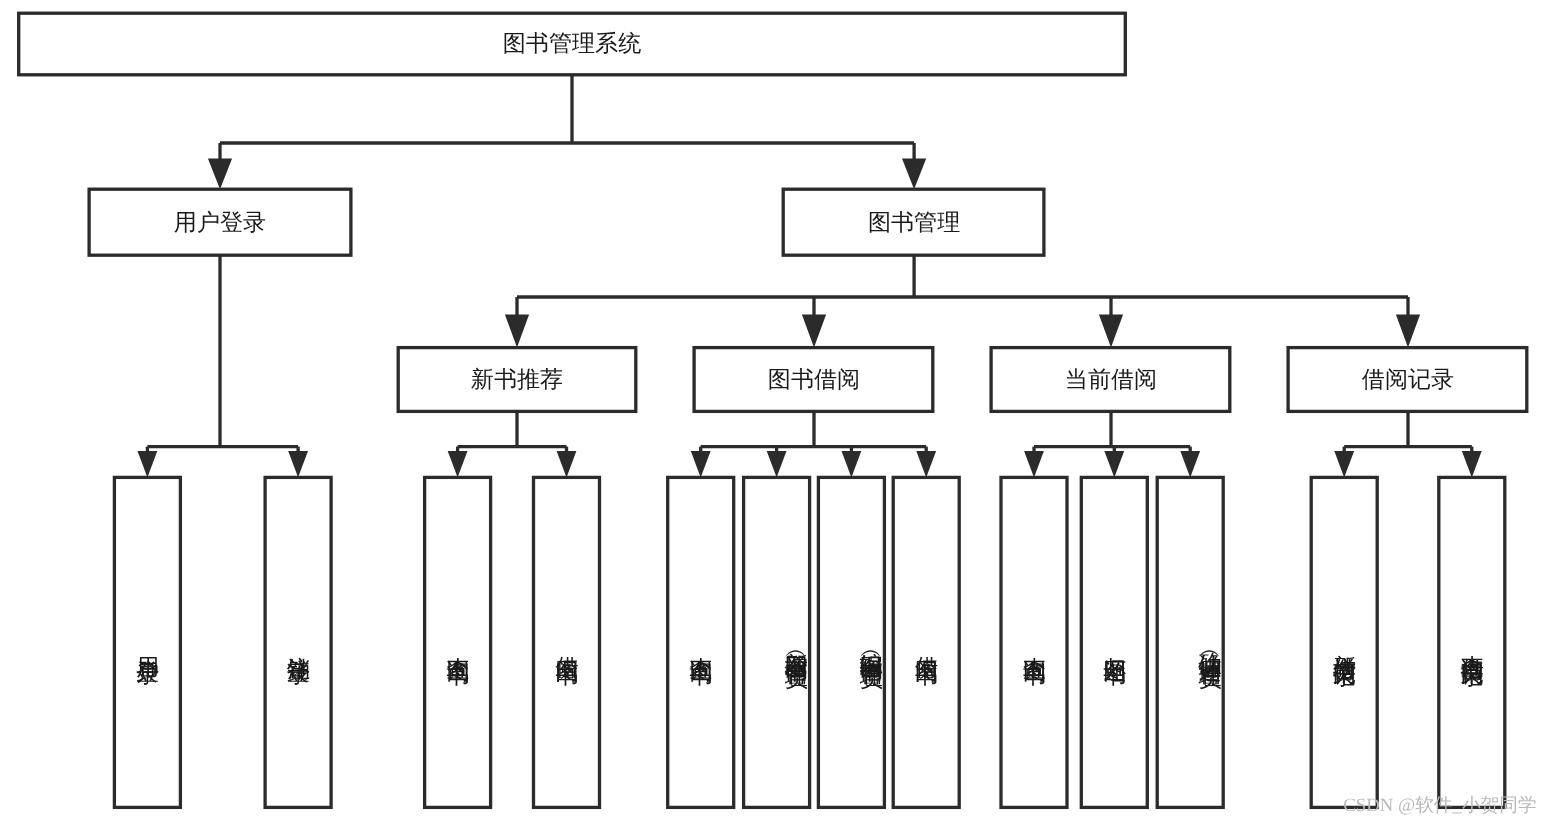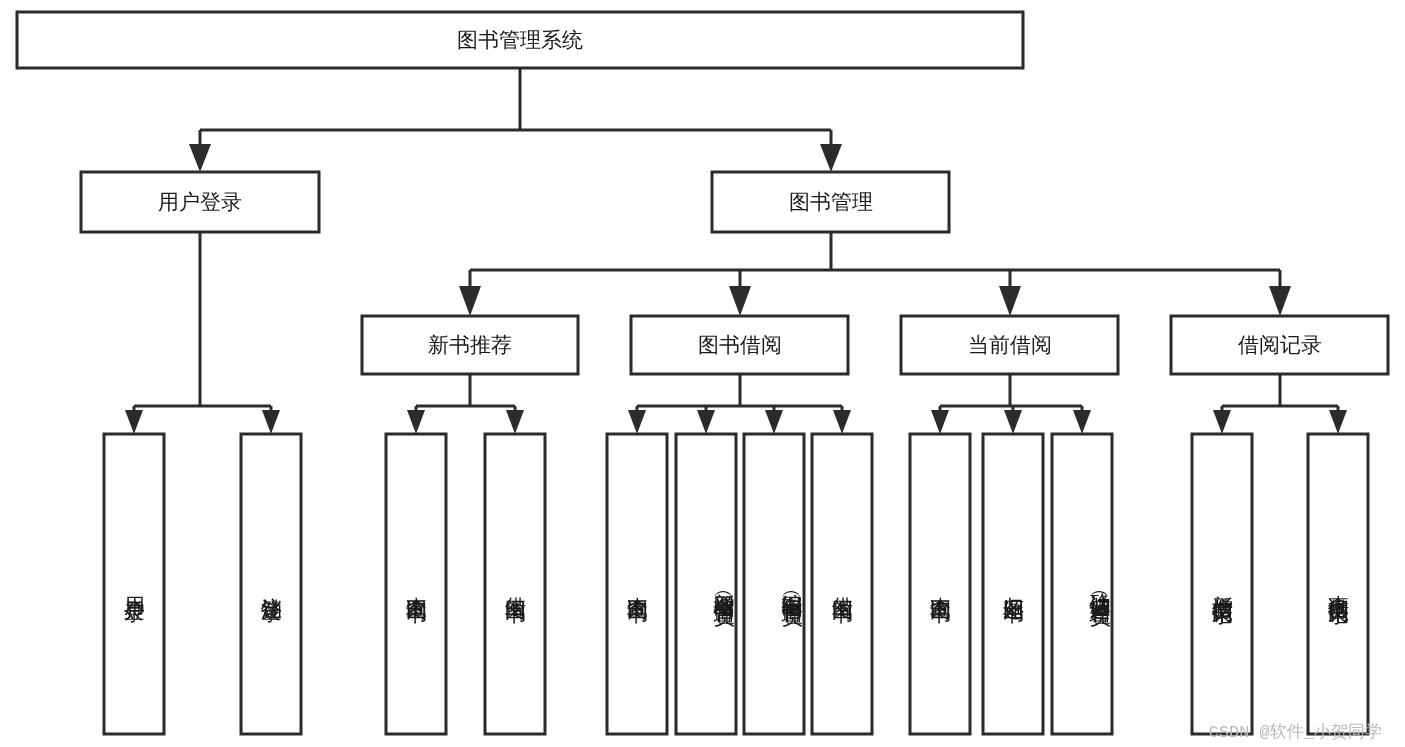--- a/index.html
+++ b/index.html
@@ -55,23 +55,23 @@
     font-size: 21px;
     line-height: 1.18;
     color: #1a1a1a;
     letter-spacing: 2px;
     white-space: nowrap;
     text-align: center;
     pointer-events: none;
   }
   .watermark {
     position: absolute;
-    right: 23px;
+    right: 8px;
     bottom: 4px;
-    font-family: Liberation Mono, monospace;
+    font-family: Liberation Serif, serif;
     font-size: 17px;
     color: #b9b9b9;
     white-space: nowrap;
   }
 </style>
 </head>
 <body>
 
 <div id="diagram-root">
 

